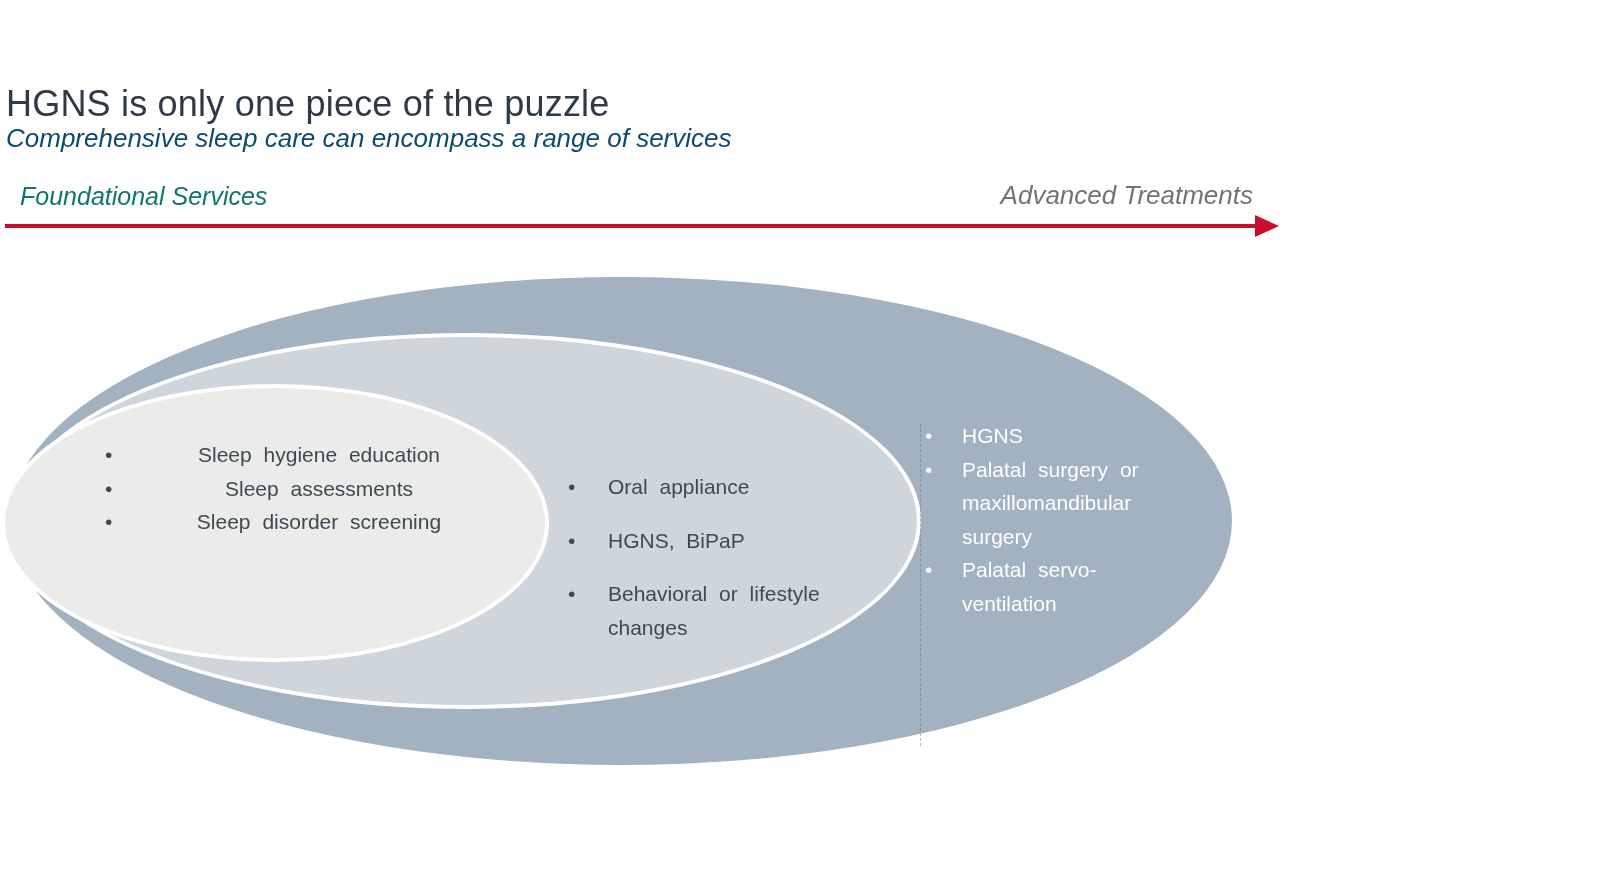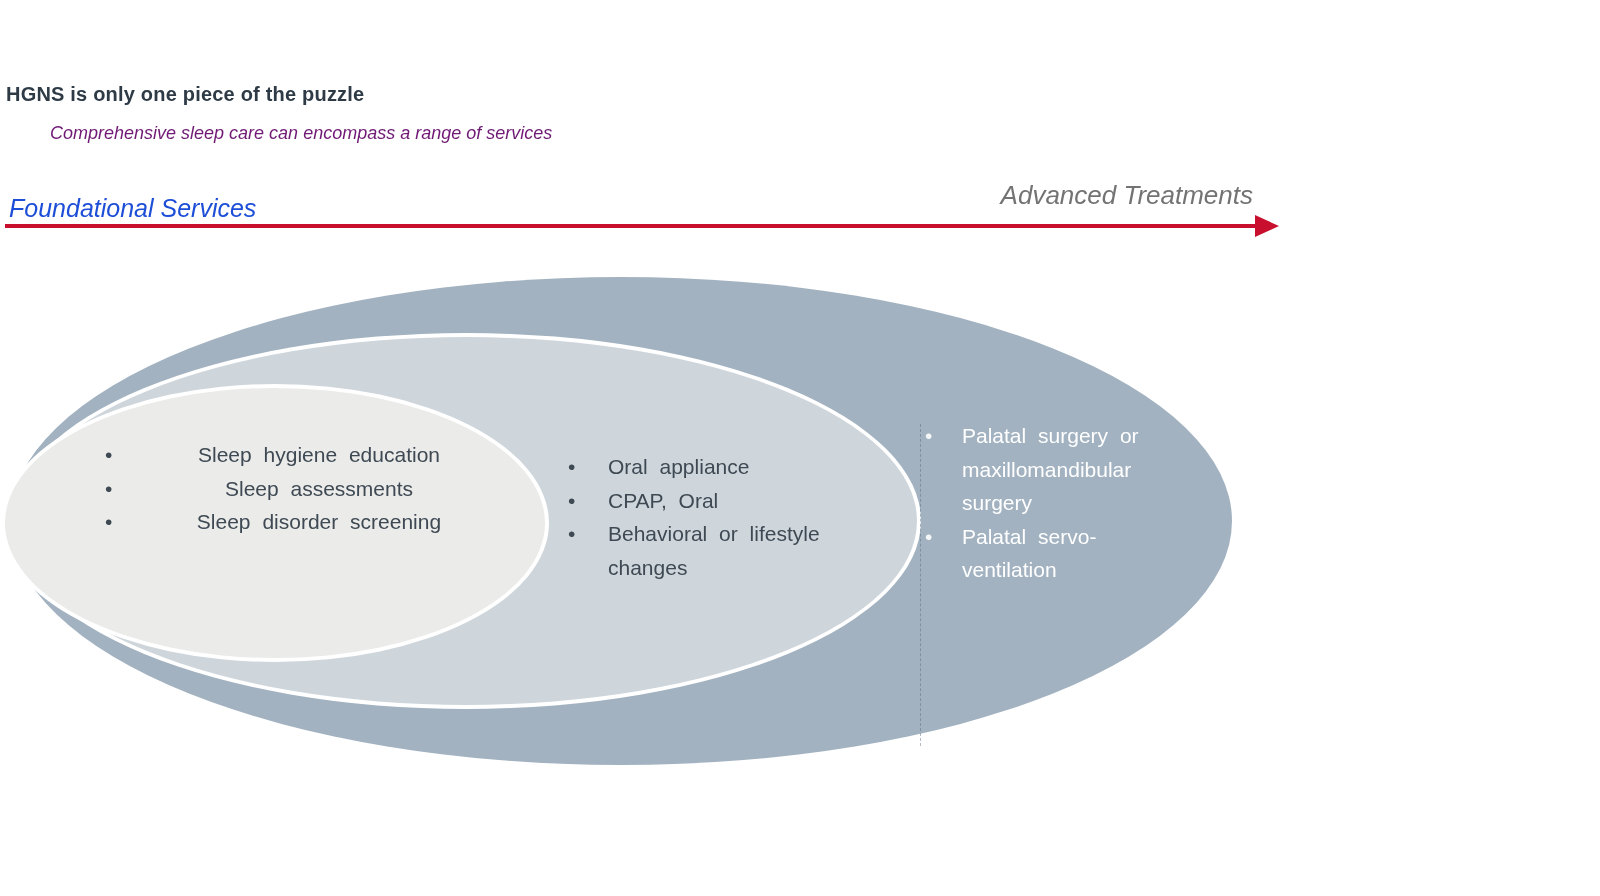--- a/index.html
+++ b/index.html
@@ -6,32 +6,32 @@
   body {
     width:1600px; height:896px;
     font-family:"Liberation Sans","DejaVu Sans",sans-serif;
     -webkit-font-smoothing:antialiased;
   }
   .canvas { position:relative; width:1600px; height:896px; overflow:hidden; background:#ffffff; }
 
   
   .title {
     position:absolute; left:6px; top:83px;
-    font-size:20px; font-weight:bold; color:#2E3B46; letter-spacing:.2px;
+    font-size:36px; font-weight:normal; color:#2E3B46; letter-spacing:.2px;
     white-space:nowrap;
   }
   .subtitle {
     position:absolute; left:6px; top:123px;
-    font-size:18px; font-style:italic; color:#701a75; white-space:nowrap;margin-left:44px;
+    font-size:26px; font-style:italic; color:#0c4a6e; white-space:nowrap;
   }
 
   
   .axis-left {
-    position:absolute; left:9px; top:182px;
-    font-size:25px; font-style:italic; color:#1d4ed8; white-space:nowrap;margin-top:12px;
+    position:absolute; left:20px; top:182px;
+    font-size:25px; font-style:italic; color:#0f766e; white-space:nowrap;
   }
   .axis-right {
     position:absolute; right:347px; top:180px;
     font-size:26px; font-style:italic; color:#737373; white-space:nowrap;
   }
   .arrow-line {
     position:absolute; left:5px; top:224px; width:1252px; height:4px;
     background:#C8102E;
   }
   .arrow-head {
@@ -58,21 +58,21 @@
     position:absolute; margin:0; padding:0; list-style:none;
     font-size:21px; line-height:33.5px; color:#3E4953; word-spacing:6px;
   }
   .blist li { position:relative; padding-left:48px; }
   .blist li::before {
     content:"\2022";
     position:absolute; left:10px; top:0; word-spacing:0;
   }
   .list-inner  { left:95px;  top:438px; width:400px;text-align:center; }
   .list-middle { left:558px; top:450px; width:287px; }
-  .list-middle li { padding-left:50px; }
+  .list-middle li { padding-left:50px;margin-top:20px; }
   .list-outer  { left:915px; top:419px; width:238px; color:#FFFFFF; }
   .list-outer li { padding-left:47px; }
   .list-outer li::before { color:rgba(255,255,255,.88); }
 </style>
 </head>
 <body>
 
 <div class="canvas">
 
   <div class="title">HGNS is only one piece of the puzzle</div>
@@ -90,22 +90,23 @@
   <div class="guide-line"></div>
 
   <ul class="blist list-inner">
     <li><span>Sleep hygiene education</span></li>
     <li><span>Sleep assessments</span></li>
     <li><span>Sleep disorder screening</span></li>
   </ul>
 
   <ul class="blist list-middle">
     <li><span>Oral appliance</span></li>
-    <li><span>CPAP, Oral</span></li>
+    <li><span>HGNS, BiPaP</span></li>
     <li><span>Behavioral or lifestyle changes</span></li>
   </ul>
 
   <ul class="blist list-outer">
+    <li><span>HGNS</span></li>
     <li><span>Palatal surgery or maxillomandibular surgery</span></li>
     <li><span>Palatal servo-ventilation</span></li>
   </ul>
 
 </div>
 
 </body></html>

